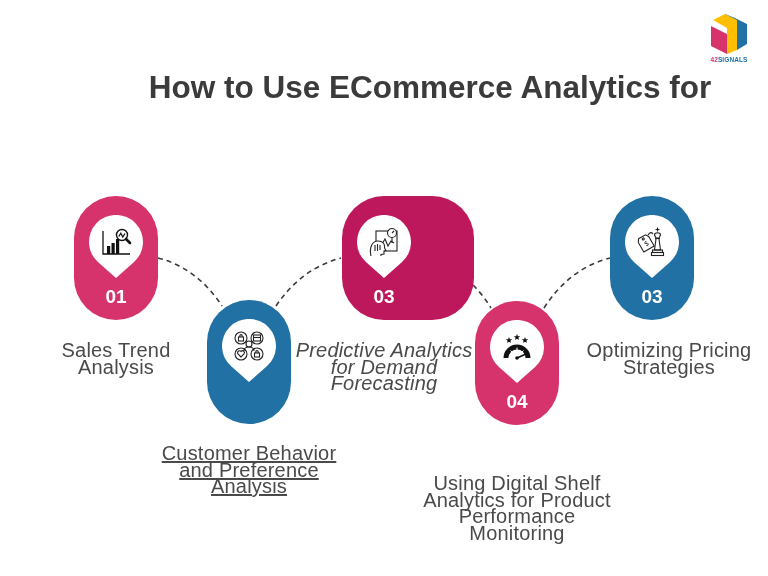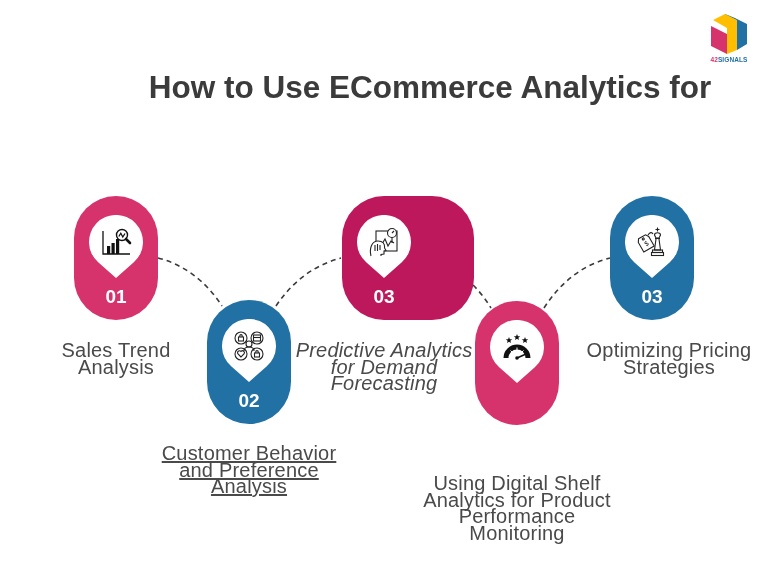--- a/index.html
+++ b/index.html
@@ -94,21 +94,20 @@
         <rect x="5.5" y="7" width="5" height="4"></rect>
           <path d="M6.8,7 V5.8 A1.2,1.2 0 0 1 9.2,5.8 V7"></path>
         <rect x="20.5" y="5" width="7" height="6"></rect>
           <line x1="20.5" y1="7.5" x2="27.5" y2="7.5"></line>
         <path d="M8,27 L5,24 A1.8,1.8 0 0 1 8,21.5 A1.8,1.8 0 0 1 11,24 Z"></path>
         <rect x="21.5" y="23" width="5" height="4"></rect>
           <path d="M22.8,23 V21.8 A1.2,1.2 0 0 1 25.2,21.8 V23"></path>
       </g>
     </svg>
   </div>
-  <div class="num">02</div>
 </div>
 <div class="label" style="left:154px; top:445px;text-decoration:underline;">Customer Behavior
 and Preference
 Analysis</div>
 
 <div class="capsule" style="left: 342px; top: 196px; background: #be185d; padding-left: 48px;">
   <div class="pin">
     <svg class="pin-shape" width="54" height="64" viewBox="0 0 54 64">
         <path d="M27,63 L9.2,47.25 A27,27 0 1,1 44.8,47.25 Z" fill="#fff"></path>
       </svg>
@@ -140,20 +139,21 @@
         <polygon points="8,6 8.9,8.2 11.2,8.3 9.4,9.7 10,12 8,10.7 6,12 6.6,9.7 4.8,8.3 7.1,8.2"></polygon>
         <polygon points="16,3 16.9,5.2 19.2,5.3 17.4,6.7 18,9 16,7.7 14,9 14.6,6.7 12.8,5.3 15.1,5.2"></polygon>
         <polygon points="24,6 24.9,8.2 27.2,8.3 25.4,9.7 26,12 24,10.7 22,12 22.6,9.7 20.8,8.3 23.1,8.2"></polygon>
       </g>
       <path d="M5,27 A11,11 0 0 1 27,27" fill="none" stroke="#111" stroke-width="5"></path>
       <path d="M9.5,19.5 L11.5,21.5 M16,16.5 V19 M22.5,19.5 L20.5,21.5" stroke="#fff" stroke-width="1"></path>
       <line x1="16" y1="27" x2="25" y2="23" stroke="#111" stroke-width="1.5"></line>
       <circle cx="16" cy="27" r="1.8" fill="#111"></circle>
     </svg>
   </div>
+  <div class="num">04</div>
 </div>
 <div class="label" style="left:422px; top:445px;margin-top:30px;">Using Digital Shelf
 Analytics for Product
 Performance Monitoring</div>
 
 <div class="capsule" style="left: 610px; top: 196px; background: rgb(34, 113, 164);">
   <div class="pin">
     <svg class="pin-shape" width="54" height="64" viewBox="0 0 54 64">
         <path d="M27,63 L9.2,47.25 A27,27 0 1,1 44.8,47.25 Z" fill="#fff"></path>
       </svg>

